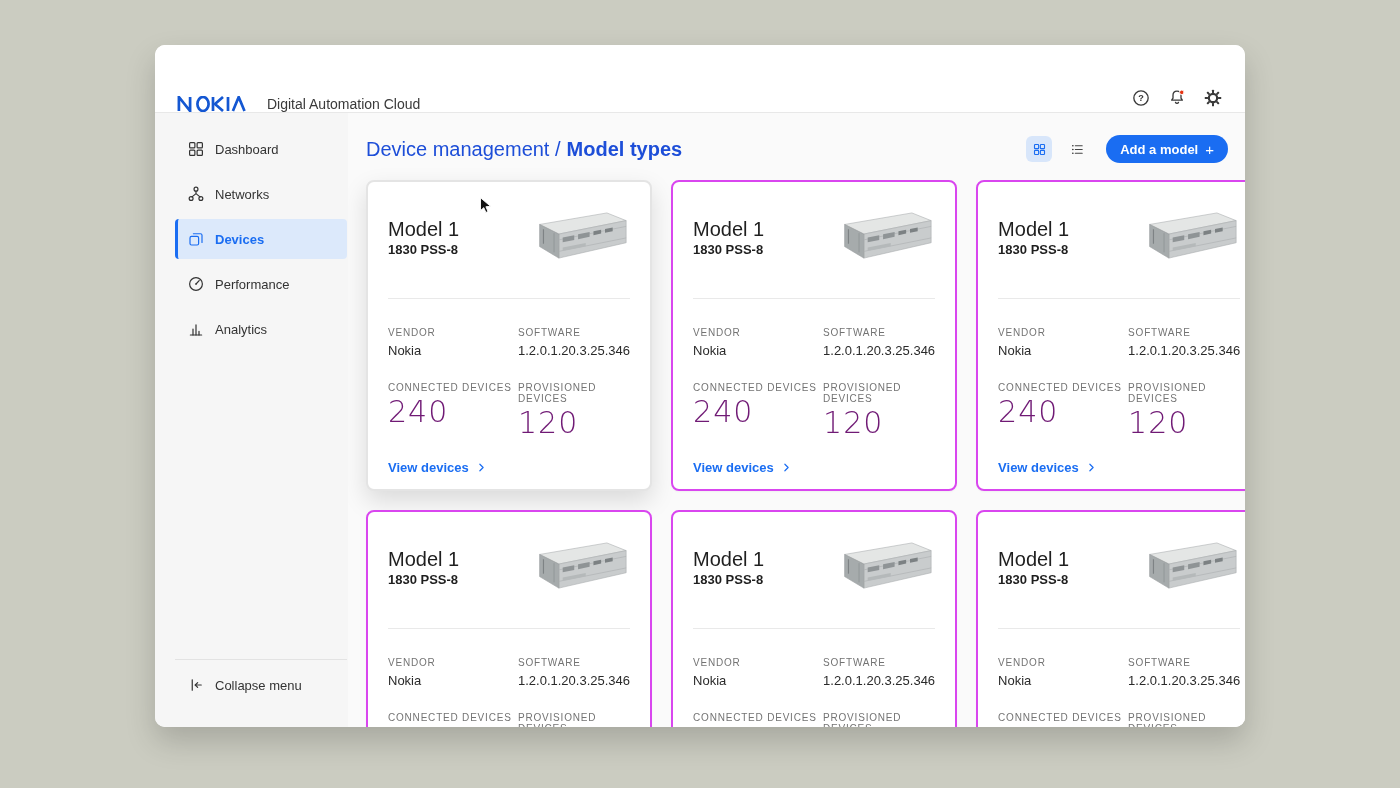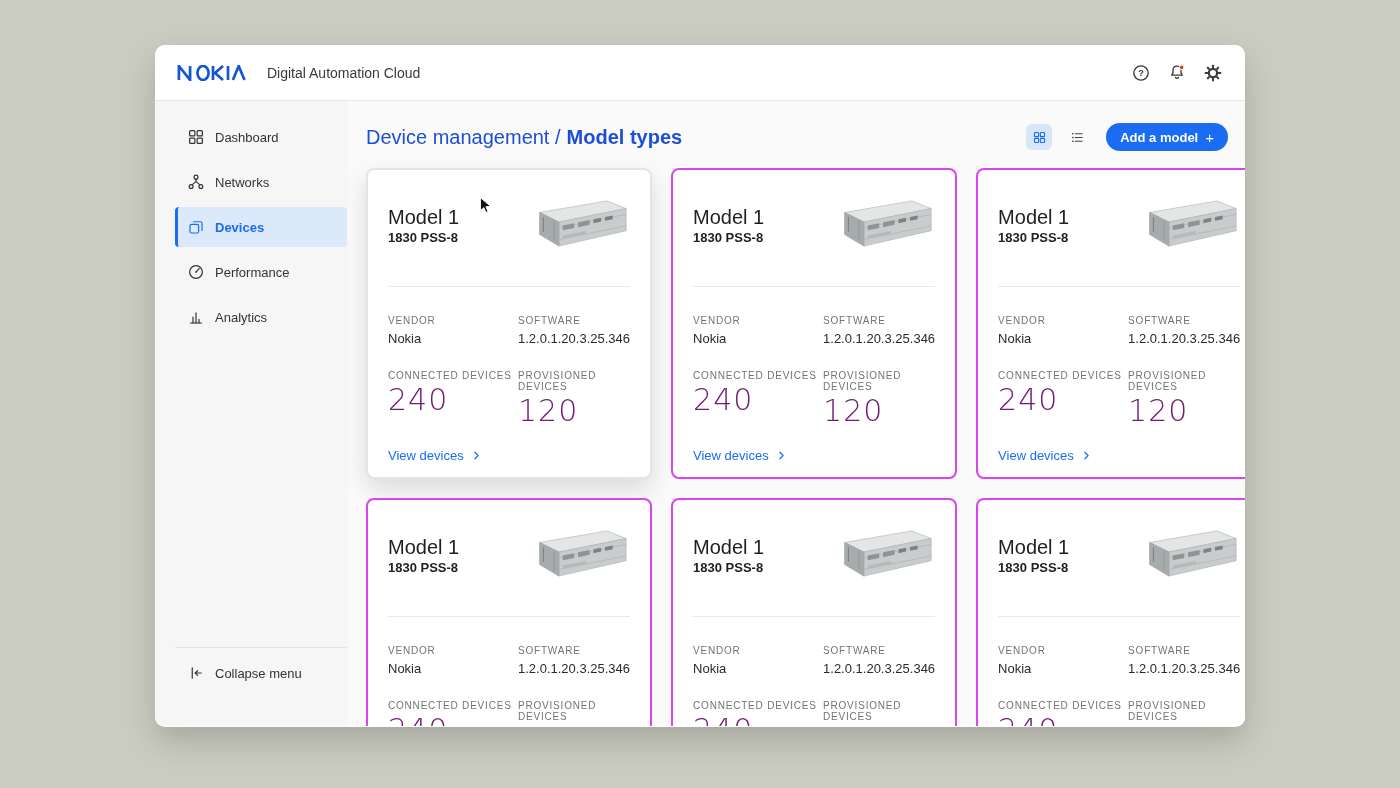--- a/index.html
+++ b/index.html
@@ -17,22 +17,22 @@
   .window {
     position: absolute; left: 155px; top: 45px;
     width: 1090px; height: 682px;
     background: #fff;
     border-radius: 10px;
     box-shadow: 0 14px 30px rgba(0,0,0,.18);
     overflow: hidden;
   }
   
   .topbar {
-    height: 56px;
-    display: flex; align-items: center; justify-content: space-between;
+    height: 68px;
+    display: flex; align-items: flex-end; justify-content: space-between;
     padding: 0 18px 0 20px;
     border-bottom: 1px solid #e8e8e8;
     background: #fff;
   }
   .brand-row { display: flex; align-items: center; }
   .logo { width: 74px; height: 16px; color: var(--logo_blue, #1559d6); }
   .logo path, .logo ellipse { stroke: currentColor; fill: none; stroke-width: 2.7; }
   .product { font-size: 14px; color: #3a3a3a; margin-left: 18px; }
   .topbar-icons { display: flex; align-items: center; gap: 8px; }
   .icon-btn {
@@ -111,21 +111,21 @@
   }
   .field-label { font-size: 10px; letter-spacing: .8px; color: #737373; font-weight: 400; }
   .field-value { font-size: 13px; color: #2a2a2a; margin-top: 5px; }
   .metric {
     font-family: "DejaVu Sans", sans-serif;
     font-size: 30px; font-weight: 300; color: #701a75;
     margin-top: 3px; letter-spacing: 1px; line-height: 32px;
   }
   .card-link {
     margin-top: 21px; display: inline-flex; align-items: center; gap: 6px;
-    color: var(--accent, #1a6df2); font-size: 13px; font-weight: 400; text-decoration: none;
+    color: var(--accent, #1a6df2); font-size: 13px; font-weight: 700; text-decoration: none;
     width: max-content;
   }
   .card-link svg { width: 13px; height: 13px; stroke: currentColor; fill: none; stroke-width: 2.2; stroke-linecap: round; stroke-linejoin: round; }
   
   .cursor { position: absolute; left: 479px; top: 196px; width: 15px; height: 20px; z-index: 10; }
 </style>
 </head>
 <body>
 
 <div class="desktop">

